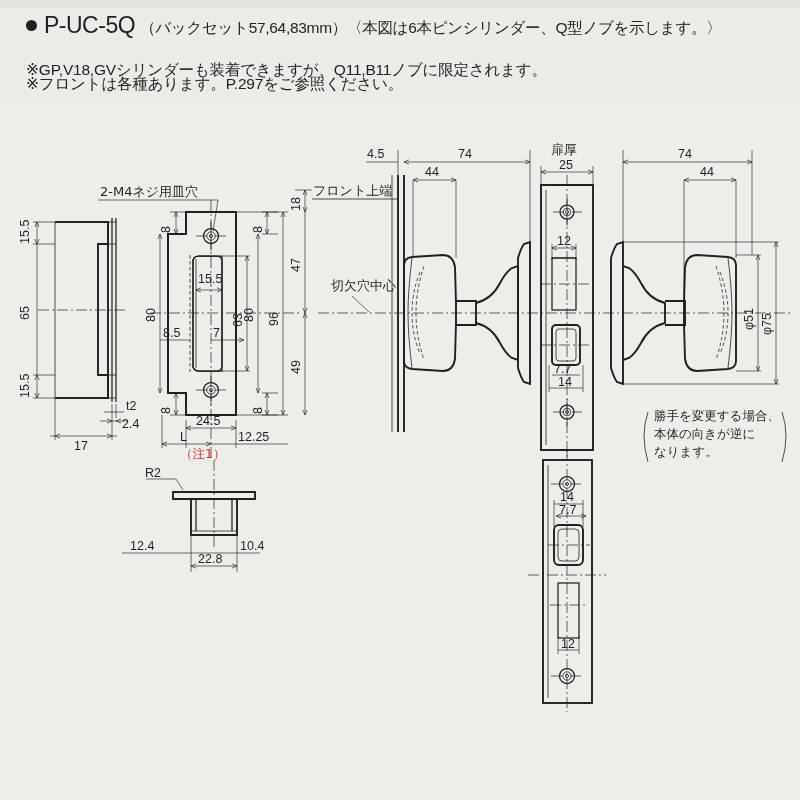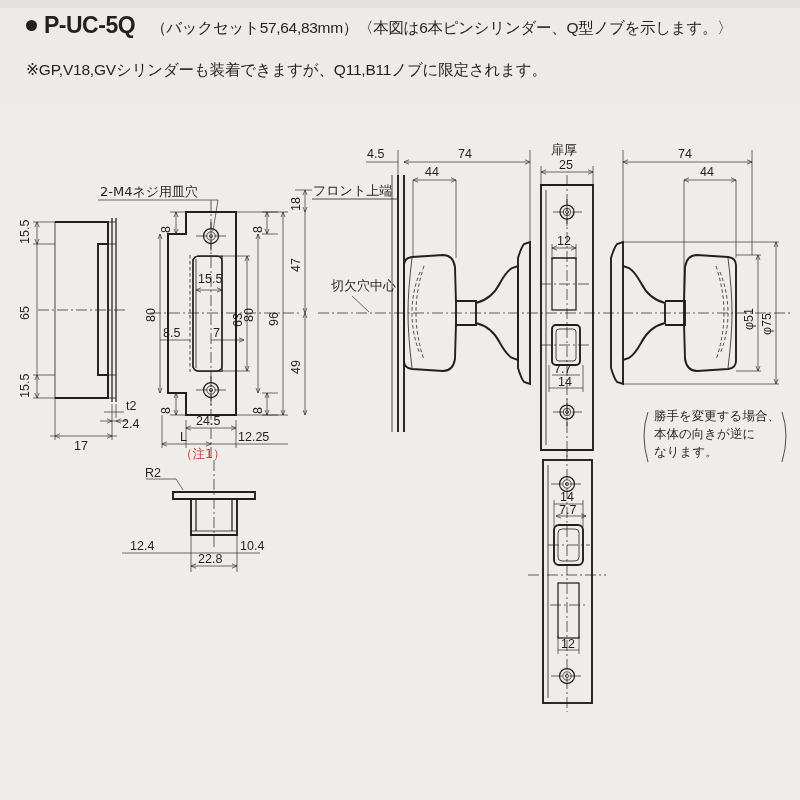--- a/index.html
+++ b/index.html
@@ -9,22 +9,22 @@
     font-family:"Liberation Sans","DejaVu Sans",sans-serif;
     overflow:hidden;
     position:relative;
   }
   #sheet{position:relative;width:800px;height:800px;background:#efedea;}
   .topband{position:absolute;left:0;top:0;width:800px;height:8px;background:#e4e2df;}
   .hdr{position:absolute;left:0;top:8px;width:800px;height:96px;background:#edebe8;}
 
   .title-row{position:absolute;left:26px;top:12px;display:flex;align-items:baseline;white-space:nowrap;}
   .bullet{width:11px;height:11px;border-radius:50%;background:#231f20;display:inline-block;margin-right:7px;position:relative;top:-2px;}
-  .code{font-size:23px;font-weight:bold;color:#231f20;letter-spacing:-0.5px;}
-  .title-sub{font-size:15.5px;color:#231f20;margin-left:16px;letter-spacing:-0.3px;}
+  .code{font-size:23px;font-weight:normal;color:#231f20;letter-spacing:-0.5px;}
+  .title-sub{font-size:15.5px;color:#231f20;margin-left:5px;letter-spacing:-0.3px;}
   .note-line{position:absolute;left:26px;font-size:15.5px;color:#231f20;white-space:nowrap;letter-spacing:-0.2px;}
   .note1{top:48px;margin-top:12px;}
   .note2{top:74px;}
 
   svg.draw{position:absolute;left:0;top:0;width:800px;height:800px;}
   .ln{stroke:#231f20;fill:none;}
   .thick{stroke-width:1.9;}
   .med{stroke-width:1.25;}
   .thin{stroke-width:0.8;}
   .xthin{stroke-width:0.65;}
@@ -43,20 +43,21 @@
 
   <div class="topband"></div>
   <div class="hdr"></div>
 
   <div class="title-row">
     <span class="bullet"></span>
     <span class="code">P-UC-5Q</span>
     <span class="title-sub">（バックセット57,64,83mm）〈本図は6本ピンシリンダー、Q型ノブを示します。〉</span>
   </div>
   <div class="note-line note1">※GP,V18,GVシリンダーも装着できますが、Q11,B11ノブに限定されます。</div>
+  <div class="note-line note2">※フロントは各種あります。P.297をご参照ください。</div>
 
   <svg class="draw" viewBox="0 0 800 800">
 
     <g>
 
       <path class="ln thick" d="M55,222 L108,222 L108,244 L98,244 L98,375 L108,375 L108,398 L55,398"></path>
       <path class="ln thick" d="M108,222 L108,398"></path>
       <path class="ln med" d="M112,218 L112,402"></path>
       <path class="ln med" d="M116,218 L116,402"></path>
       <path class="ln thin" d="M55,222 L55,398"></path>

